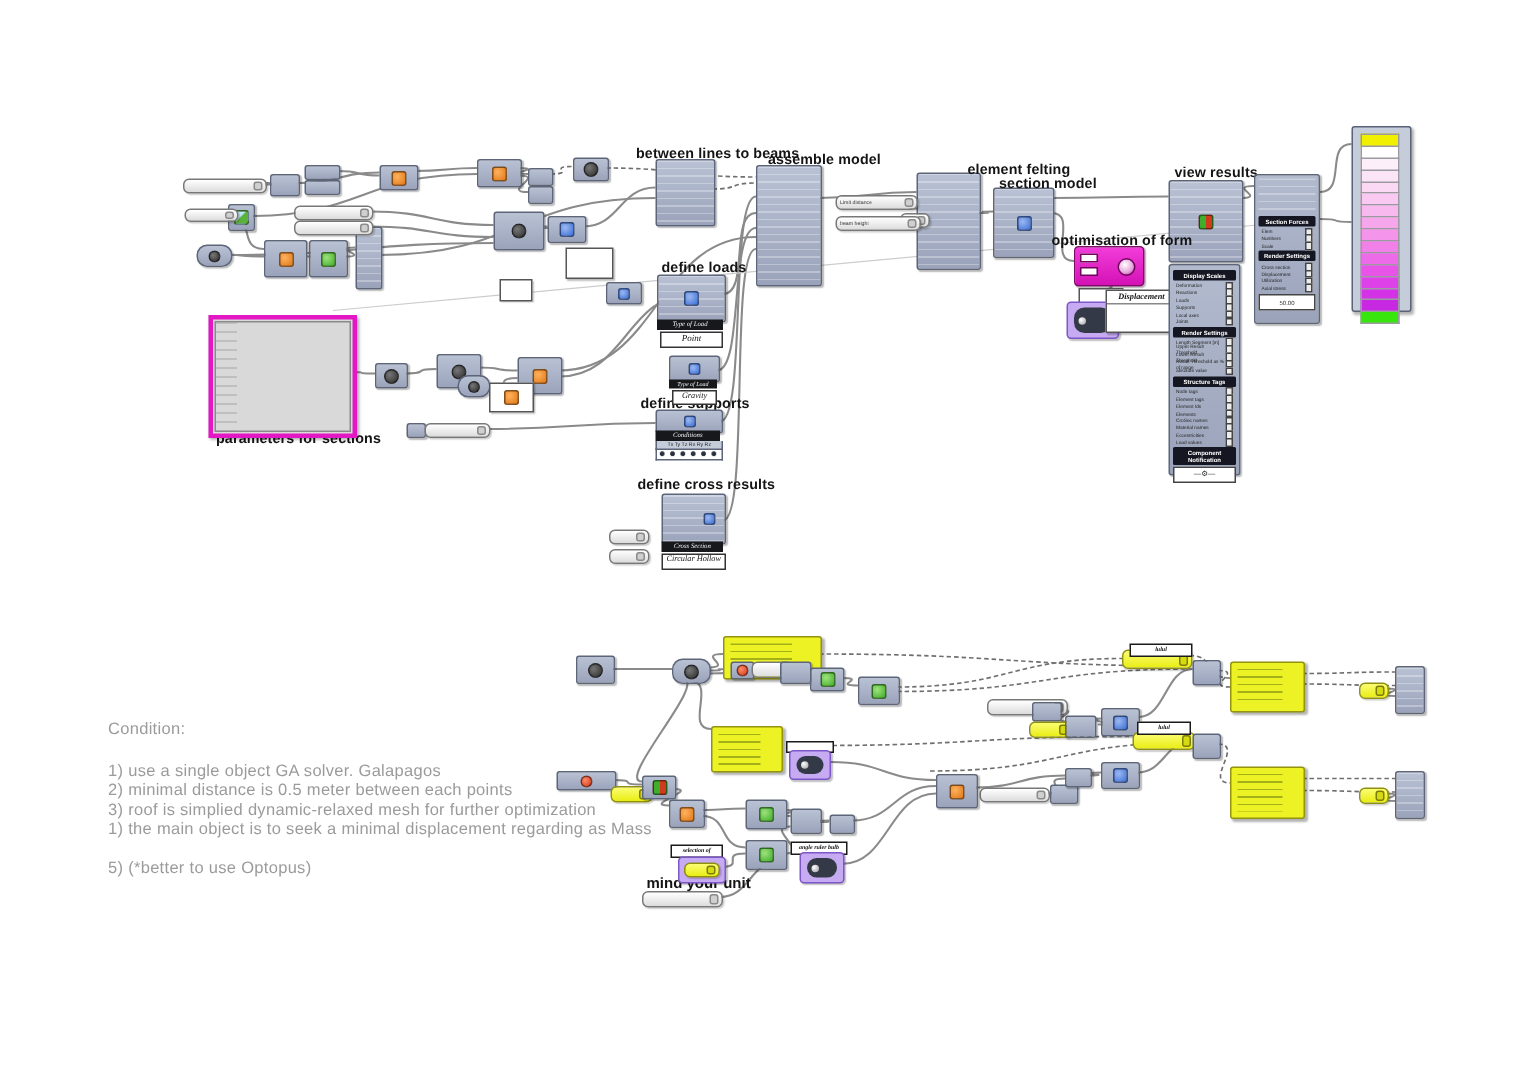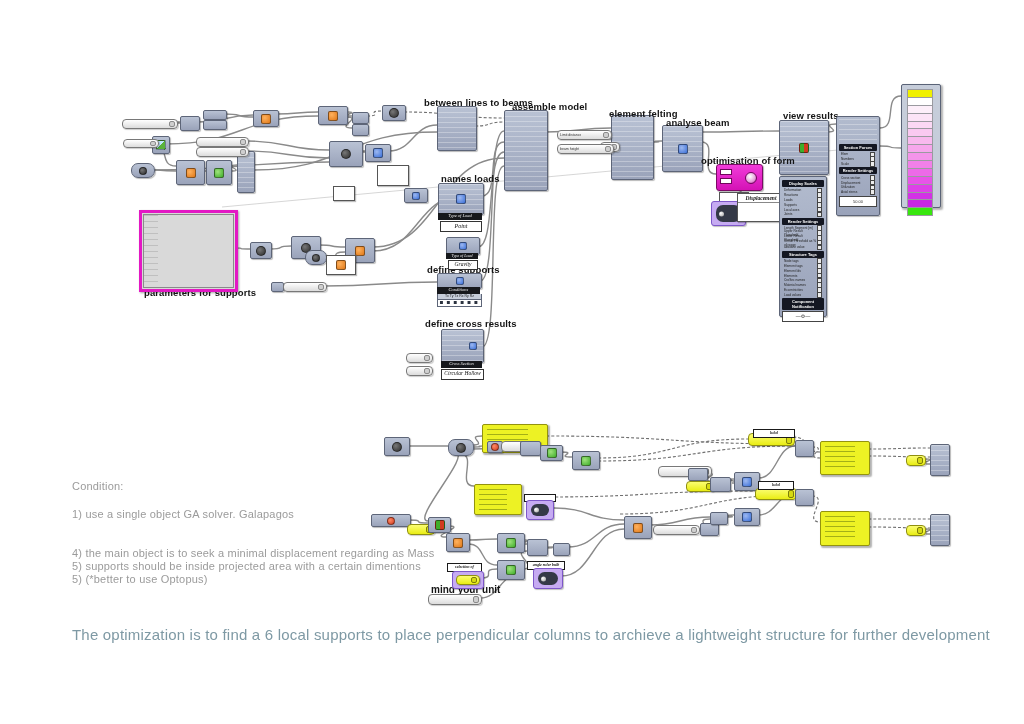--- a/index.html
+++ b/index.html
@@ -309,28 +309,28 @@
       <div class="chip" style="left: 150px; top: 261px; width: 10px; height: 5px;"></div>
       <div class="chip" style="left: 173px; top: 265px; width: 9px; height: 5px;"></div>
       <div class="chip" style="left: 187px; top: 229px; width: 9px; height: 5px;"></div>
       <div class="chip" style="left: 160px; top: 273px; width: 12px; height: 5px;"></div>
       <div class="chip" style="left: 176px; top: 276px; width: 9px; height: 5px;"></div>
       <div class="chip" style="left: 210px; top: 218px; width: 12px; height: 6px;"></div>
     </div>
 
   <div class="glabel" style="left:424px;top:97px">between lines to beams</div>
   <div class="glabel" style="left:512px;top:101px">assemble model</div>
-  <div class="glabel" style="left:441px;top:173px">names loads</div>
-  <div class="glabel" style="left:609px;top:108px">element felting</div>
-  <div class="glabel" style="left:666px;top:117px">analyse beam</div>
+  <div class="glabel" style="left:441px;top:173px">define loads</div>
+  <div class="glabel" style="left:645px;top:108px">element felting</div>
+  <div class="glabel" style="left:666px;top:117px">section model</div>
   <div class="glabel" style="left:701px;top:155px">optimisation of form</div>
   <div class="glabel" style="left:783px;top:110px">view results</div>
   <div class="glabel" style="left:427px;top:264px">define supports</div>
   <div class="glabel" style="left:425px;top:318px">define cross results</div>
-  <div class="glabel" style="left:144px;top:287px">parameters for supports</div>
+  <div class="glabel" style="left:144px;top:287px">parameters for sections</div>
   <div class="boldsm" style="left:431px;top:584px;font-size:10px">mind your unit</div>
 
   <div class="pbox" style="left:139px;top:210px;width:93px;height:76px">
       <div class="inner"></div>
     </div>
 
   <div class="node stripes" style="left:438px;top:183px;width:44px;height:30px">
       <span class="icon ic-blue"></span>
     </div>
   <div class="blackhdr" style="left:438px;top:213px;width:44px;height:7px">Type of Load</div>
@@ -530,18 +530,18 @@
   <div class="ptoggle" style="left:526px;top:500px;width:26px;height:18px">
       <span class="knob"></span>
     </div>
 
   <div class="wslider" style="left:428px;top:594px;width:52px;height:9px">
       <span class="slab"></span>
     </div>
 
   <div class="cond" style="left:72px;top:480px">Condition:</div>
   <div class="cond" style="left:72px;top:508px">1) use a single object GA solver. Galapagos</div>
-  <div class="cond" style="left:72px;top:547px">4) the main object is to seek a minimal displacement regarding as Mass</div>
-  <div class="cond" style="left:72px;top:560px">5) supports should be inside projected area with a certain dimentions</div>
+  <div class="cond" style="left:72px;top:521px">2) minimal distance is 0.5 meter between each points</div>
+  <div class="cond" style="left:72px;top:534px">3) roof is simplied dynamic-relaxed mesh for further optimization</div>
+  <div class="cond" style="left:72px;top:547px">1) the main object is to seek a minimal displacement regarding as Mass</div>
   <div class="cond" style="left:72px;top:573px">5) (*better to use Optopus)</div>
 
-  <div class="titleline" style="left:72px;top:626px">The optimization is to find a 6 local supports to place perpendicular columns to archieve a lightweight structure for further development</div>
 </div>
 
 </body></html>

